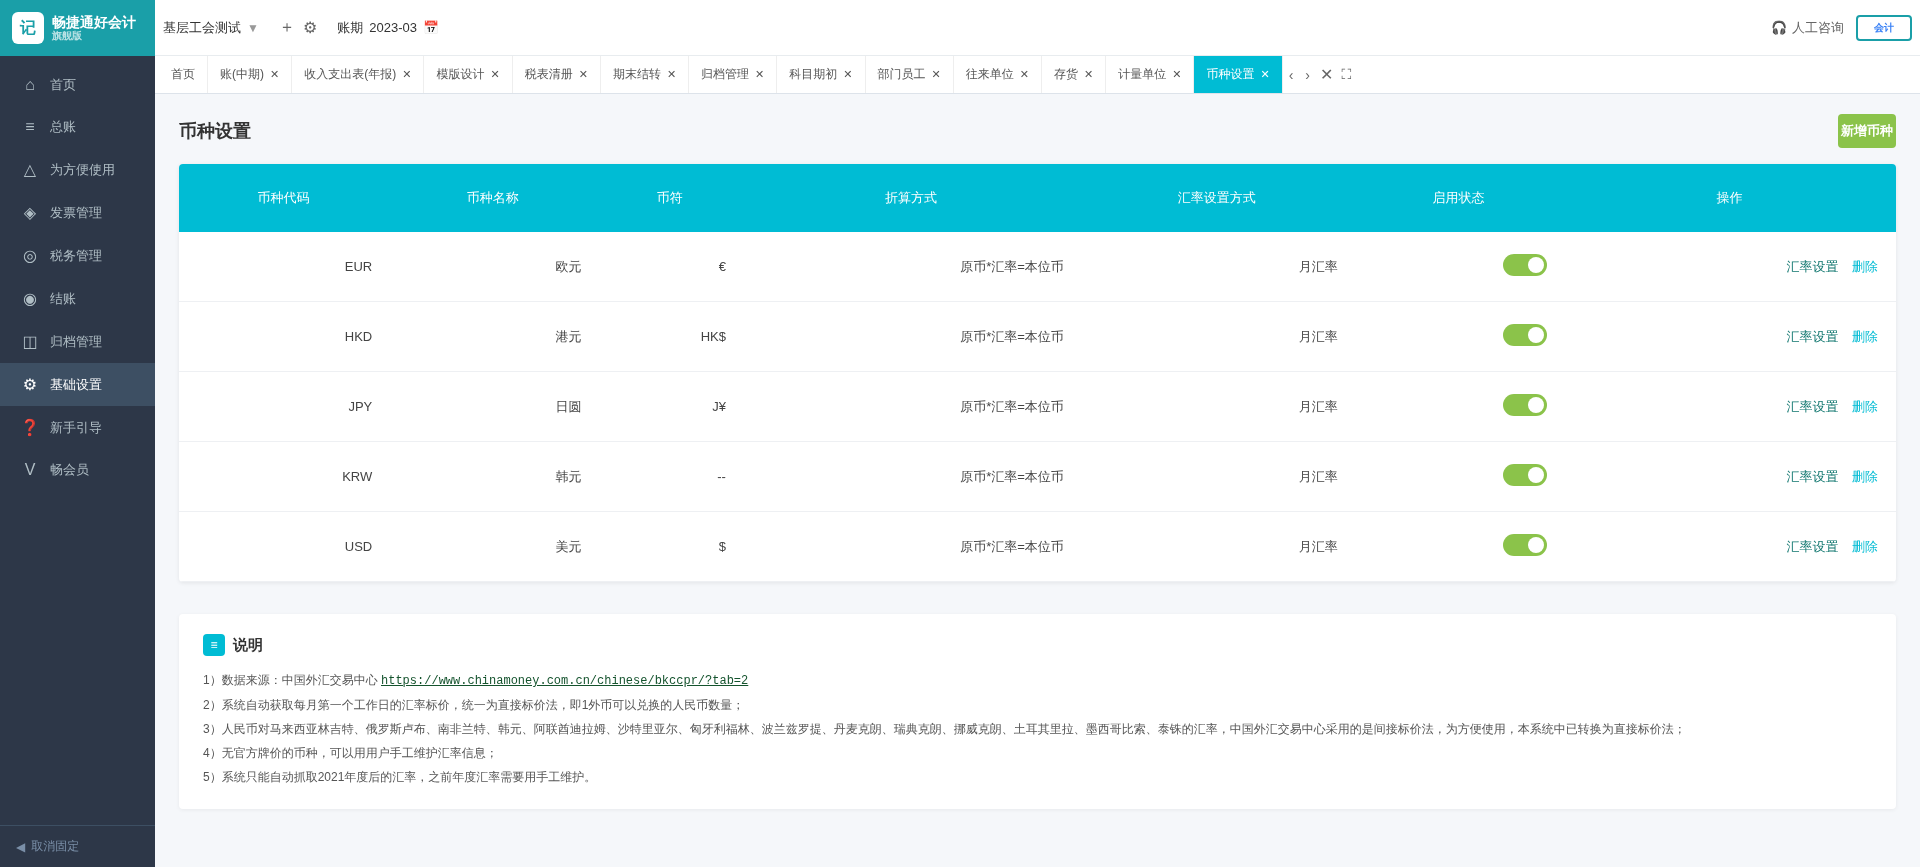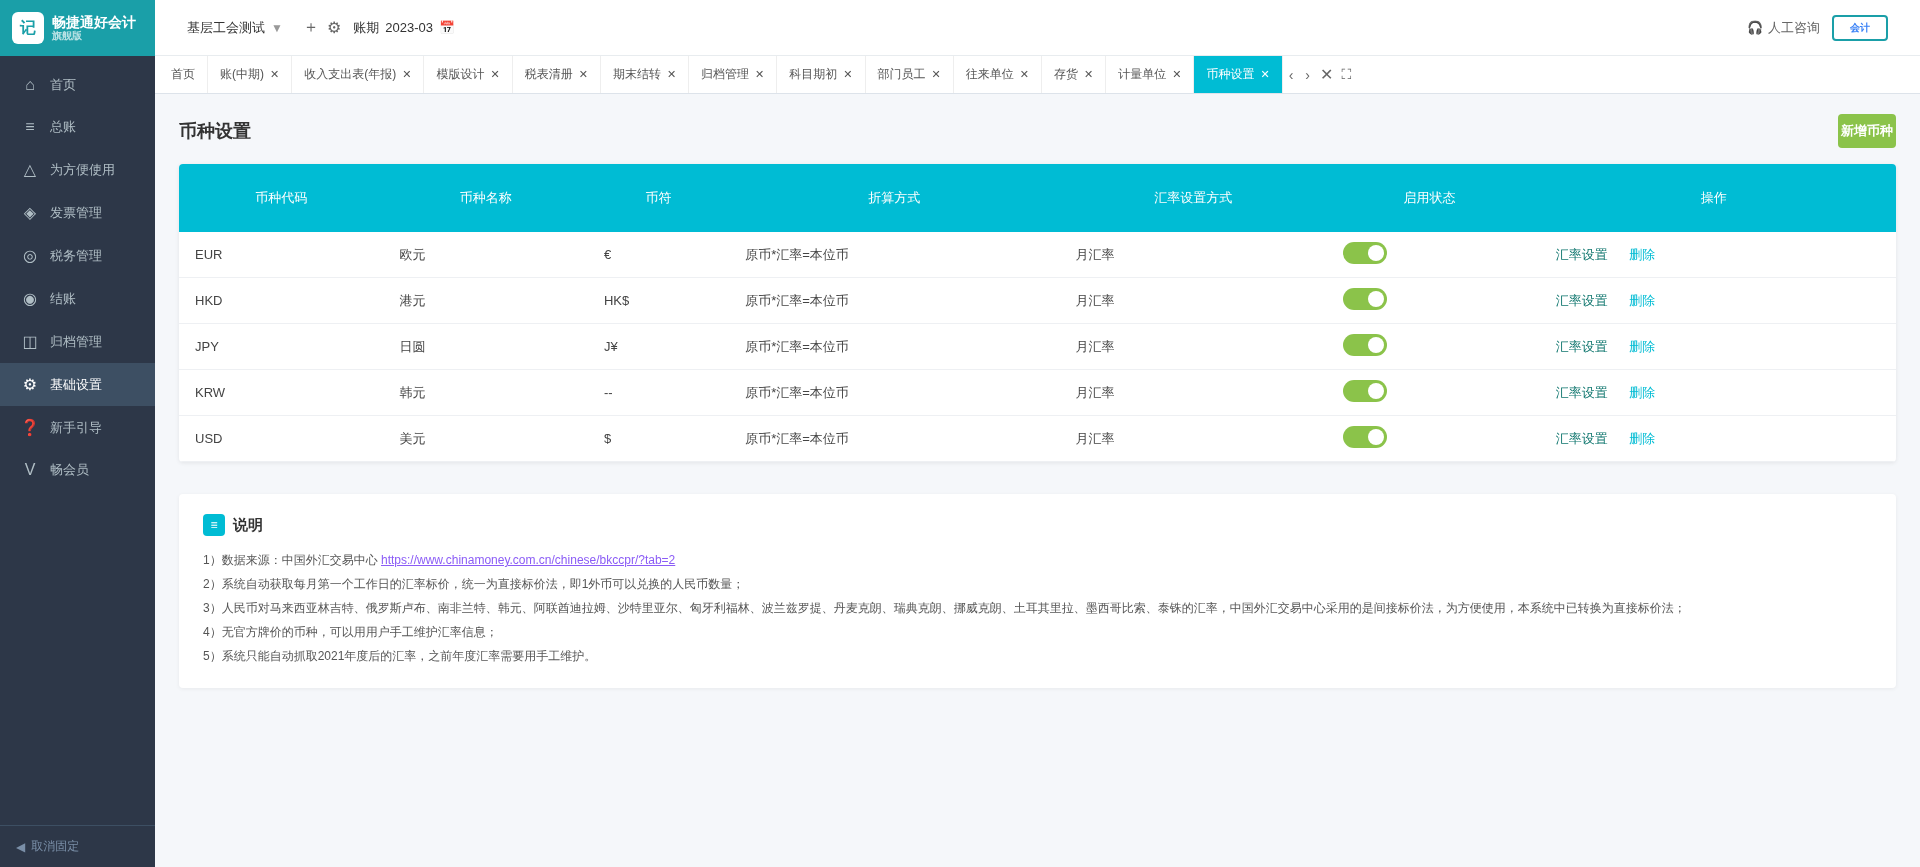--- a/index.html
+++ b/index.html
@@ -59,29 +59,29 @@
 
     
     .main { flex: 1; display: flex; flex-direction: column; overflow: hidden; }
 
     
     .topbar {
       background: white;
       height: 56px;
       display: flex;
       align-items: center;
-      padding: 0 32px;
+      padding: 0 8px;
       border-bottom: 1px solid #e8ecef;
       gap: 12px;
     }
     .topbar-project { display: flex; align-items: center; gap: 6px; color: #333; font-size: 13px; }
     .topbar-project .chevron { color: #999; font-size: 12px; }
     .topbar-actions { display: flex; align-items: center; gap: 8px; margin-left: 8px; }
     .topbar-btn { background: none; border: none; cursor: pointer; color: #666; font-size: 16px; }
-    .topbar-period { display: flex; align-items: center; gap: 6px; margin-left: 0; color: #333; font-size: 13px; }
+    .topbar-period { display: flex; align-items: center; gap: 6px; margin-left: 8px; color: #333; font-size: 13px; }
     .topbar-period .period-icon { color: #1a9fa8; }
     .topbar-right { margin-left: auto; display: flex; align-items: center; gap: 12px; }
     .help-btn { display: flex; align-items: center; gap: 4px; color: #666; font-size: 13px; cursor: pointer; }
     .kuaiji-btn {
       border: 2px solid #1a9fa8;
       color: #3b82f6;
       background: white;
       padding: 4px 16px;
       border-radius: 4px;
       font-size: 10px;
@@ -166,35 +166,35 @@
     .currency-table thead th {
       padding: 25px 16px;
       text-align: center;
       font-size: 13px;
       font-weight: normal;
     }
     .currency-table tbody tr {
       border-bottom: 1px solid #eef0f3;
     }
     .currency-table tbody td {
-      padding: 10px 16px;
-      text-align: left;
+      padding: 22px 16px;
+      text-align: right;
       color: #444;
       font-size: 13px;
     }
     .action-link {
       color: #0f766e;
       cursor: pointer;
       margin: 0 8px;
       font-size: 13px;
     }
     .delete-link {
       color: #00bcd4;
       cursor: pointer;
-      margin: 0 10px;
+      margin: 0 2px;
       font-size: 13px;
     }
 
     
     .toggle {
       display: inline-block;
       width: 44px;
       height: 22px;
       background: #8bc34a;
       border-radius: 11px;
@@ -232,21 +232,21 @@
       display: flex; align-items: center; justify-content: center;
       color: white;
       font-size: 12px;
     }
     .notice-list { list-style: none; }
     .notice-list li {
       color: #555;
       font-size: 12px;
       line-height: 2;
     }
-    .notice-link { color: #8b5cf6; text-decoration: underline; }
+    .notice-link { color: #14532d; text-decoration: underline; font-family: Liberation Mono, monospace; }
   </style>
 </head>
 <body>
 
 <div class="sidebar">
   <div class="sidebar-logo">
     <div class="logo-icon">记</div>
     <div class="logo-text">
       <span>畅捷通好会计</span>
       <span class="logo-sub">旗舰版</span>

